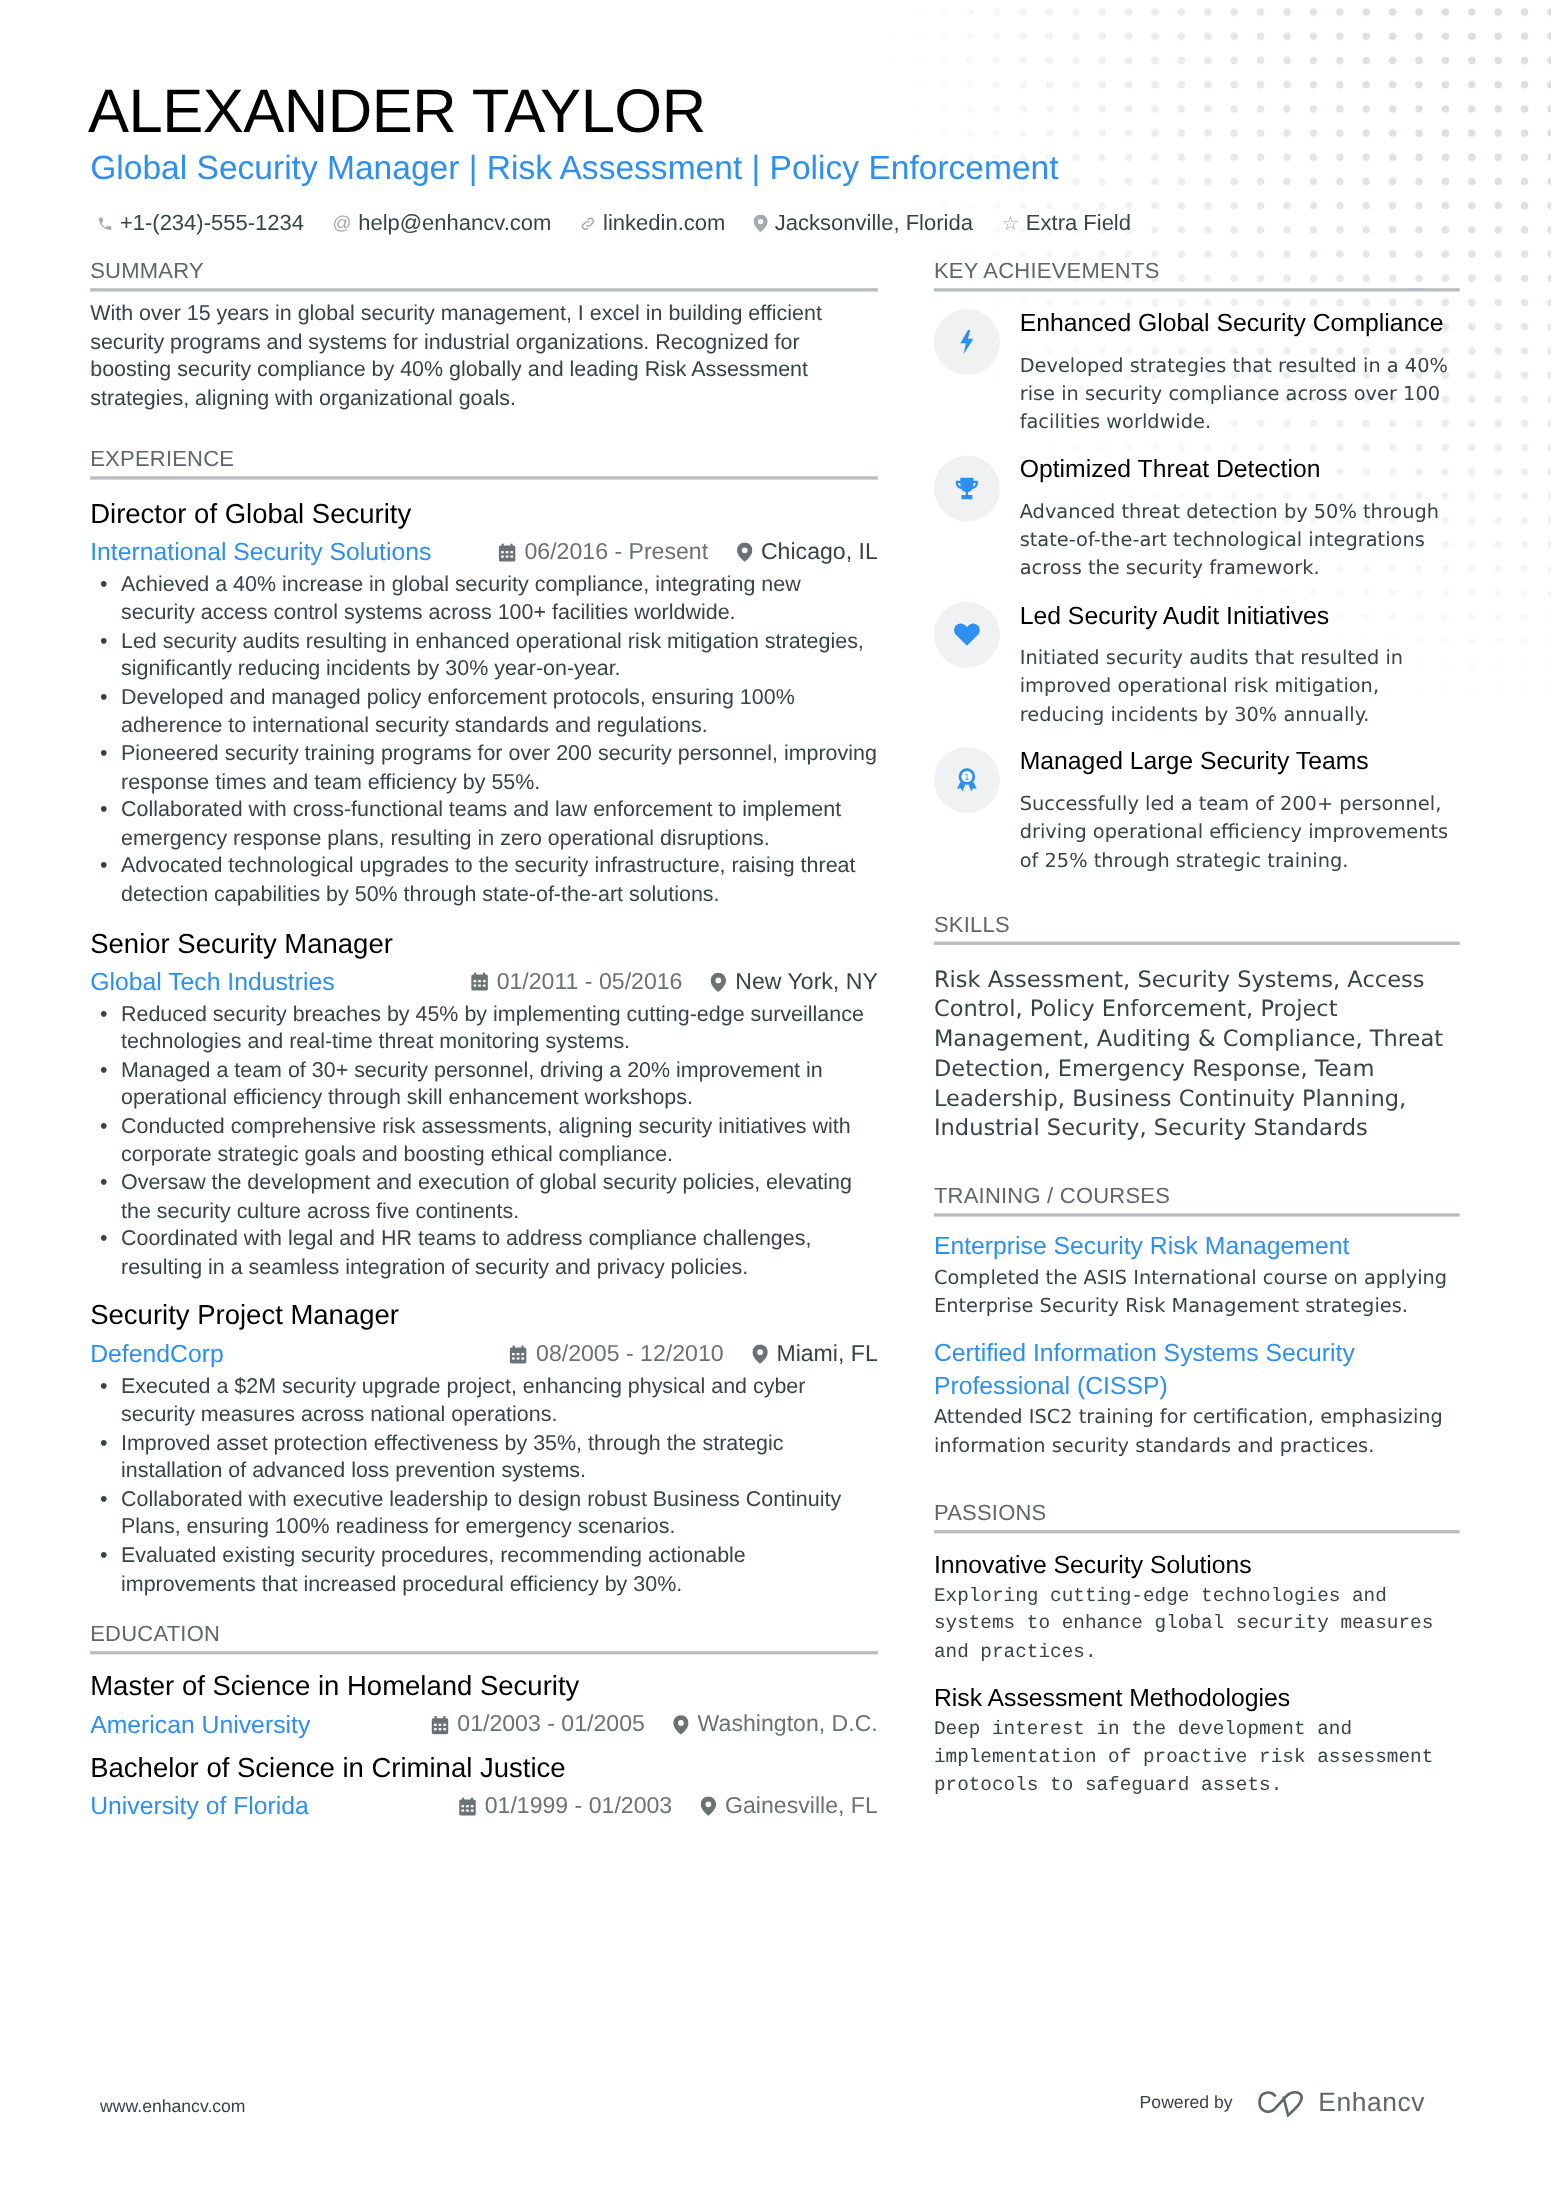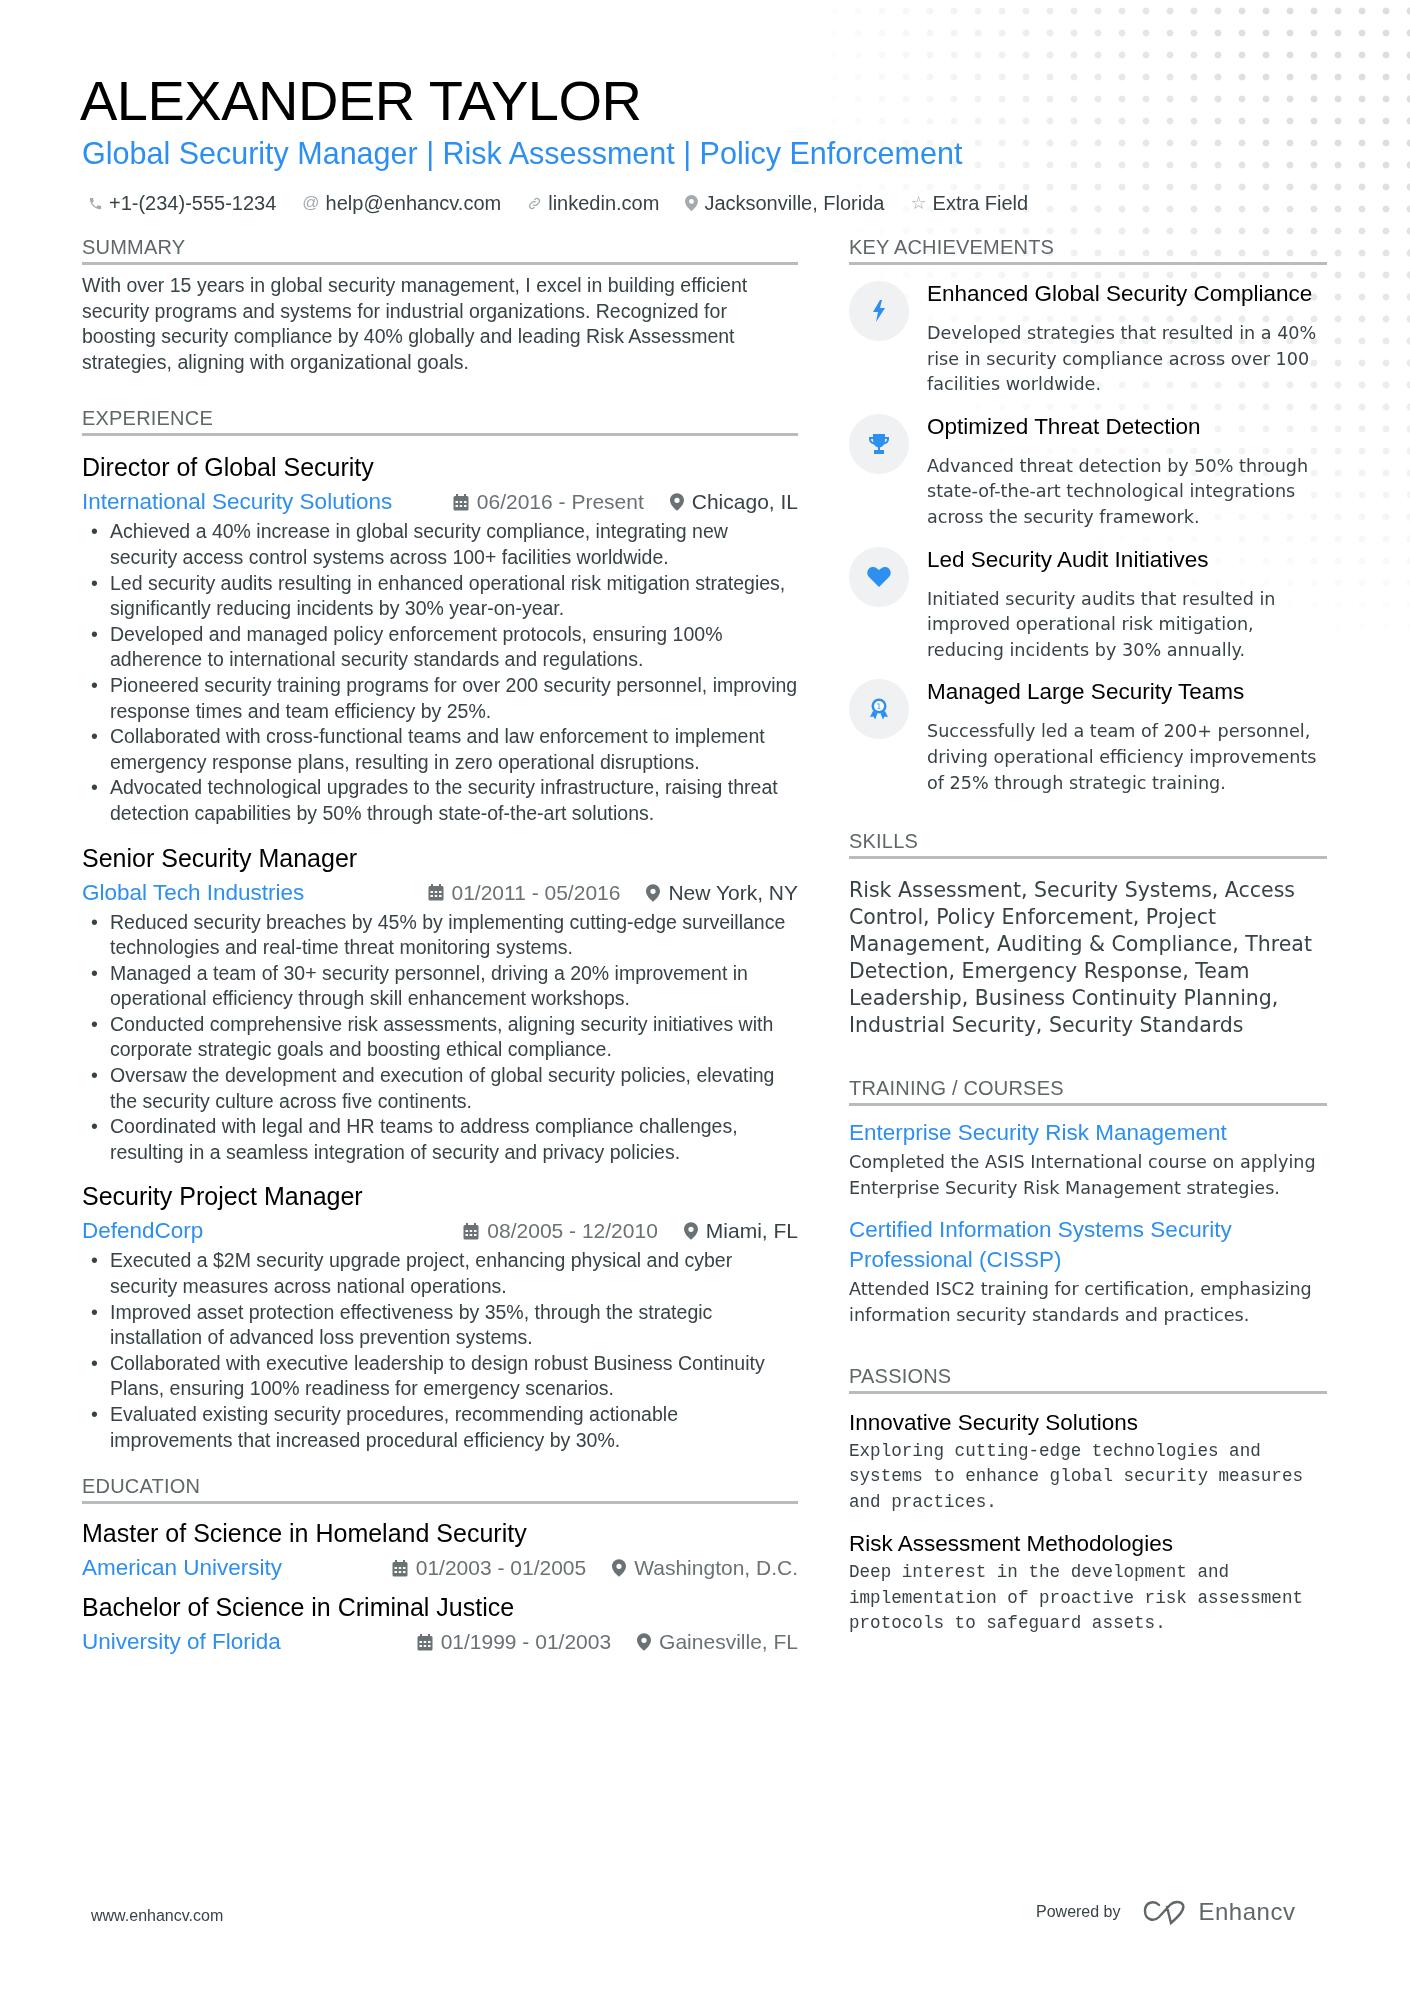--- a/index.html
+++ b/index.html
@@ -150,21 +150,21 @@
                   </svg>
                 </span>
               <span>Chicago, IL</span>
             </span>
           </span>
         </div>
         <ul class="bullets">
           <li>Achieved a 40% increase in global security compliance, integrating new security access control systems across 100+ facilities worldwide.</li>
           <li>Led security audits resulting in enhanced operational risk mitigation strategies, significantly reducing incidents by 30% year-on-year.</li>
           <li>Developed and managed policy enforcement protocols, ensuring 100% adherence to international security standards and regulations.</li>
-          <li>Pioneered security training programs for over 200 security personnel, improving response times and team efficiency by 25%.</li>
+          <li>Pioneered security training programs for over 200 security personnel, improving response times and team efficiency by 55%.</li>
           <li>Collaborated with cross-functional teams and law enforcement to implement emergency response plans, resulting in zero operational disruptions.</li>
           <li>Advocated technological upgrades to the security infrastructure, raising threat detection capabilities by 50% through state-of-the-art solutions.</li>
         </ul>
       </div>
 
       <div class="job">
         <div class="job-title">Senior Security Manager</div>
         <div class="job-meta">
           <span class="company">Global Tech Industries</span>
           <span class="meta-right">

